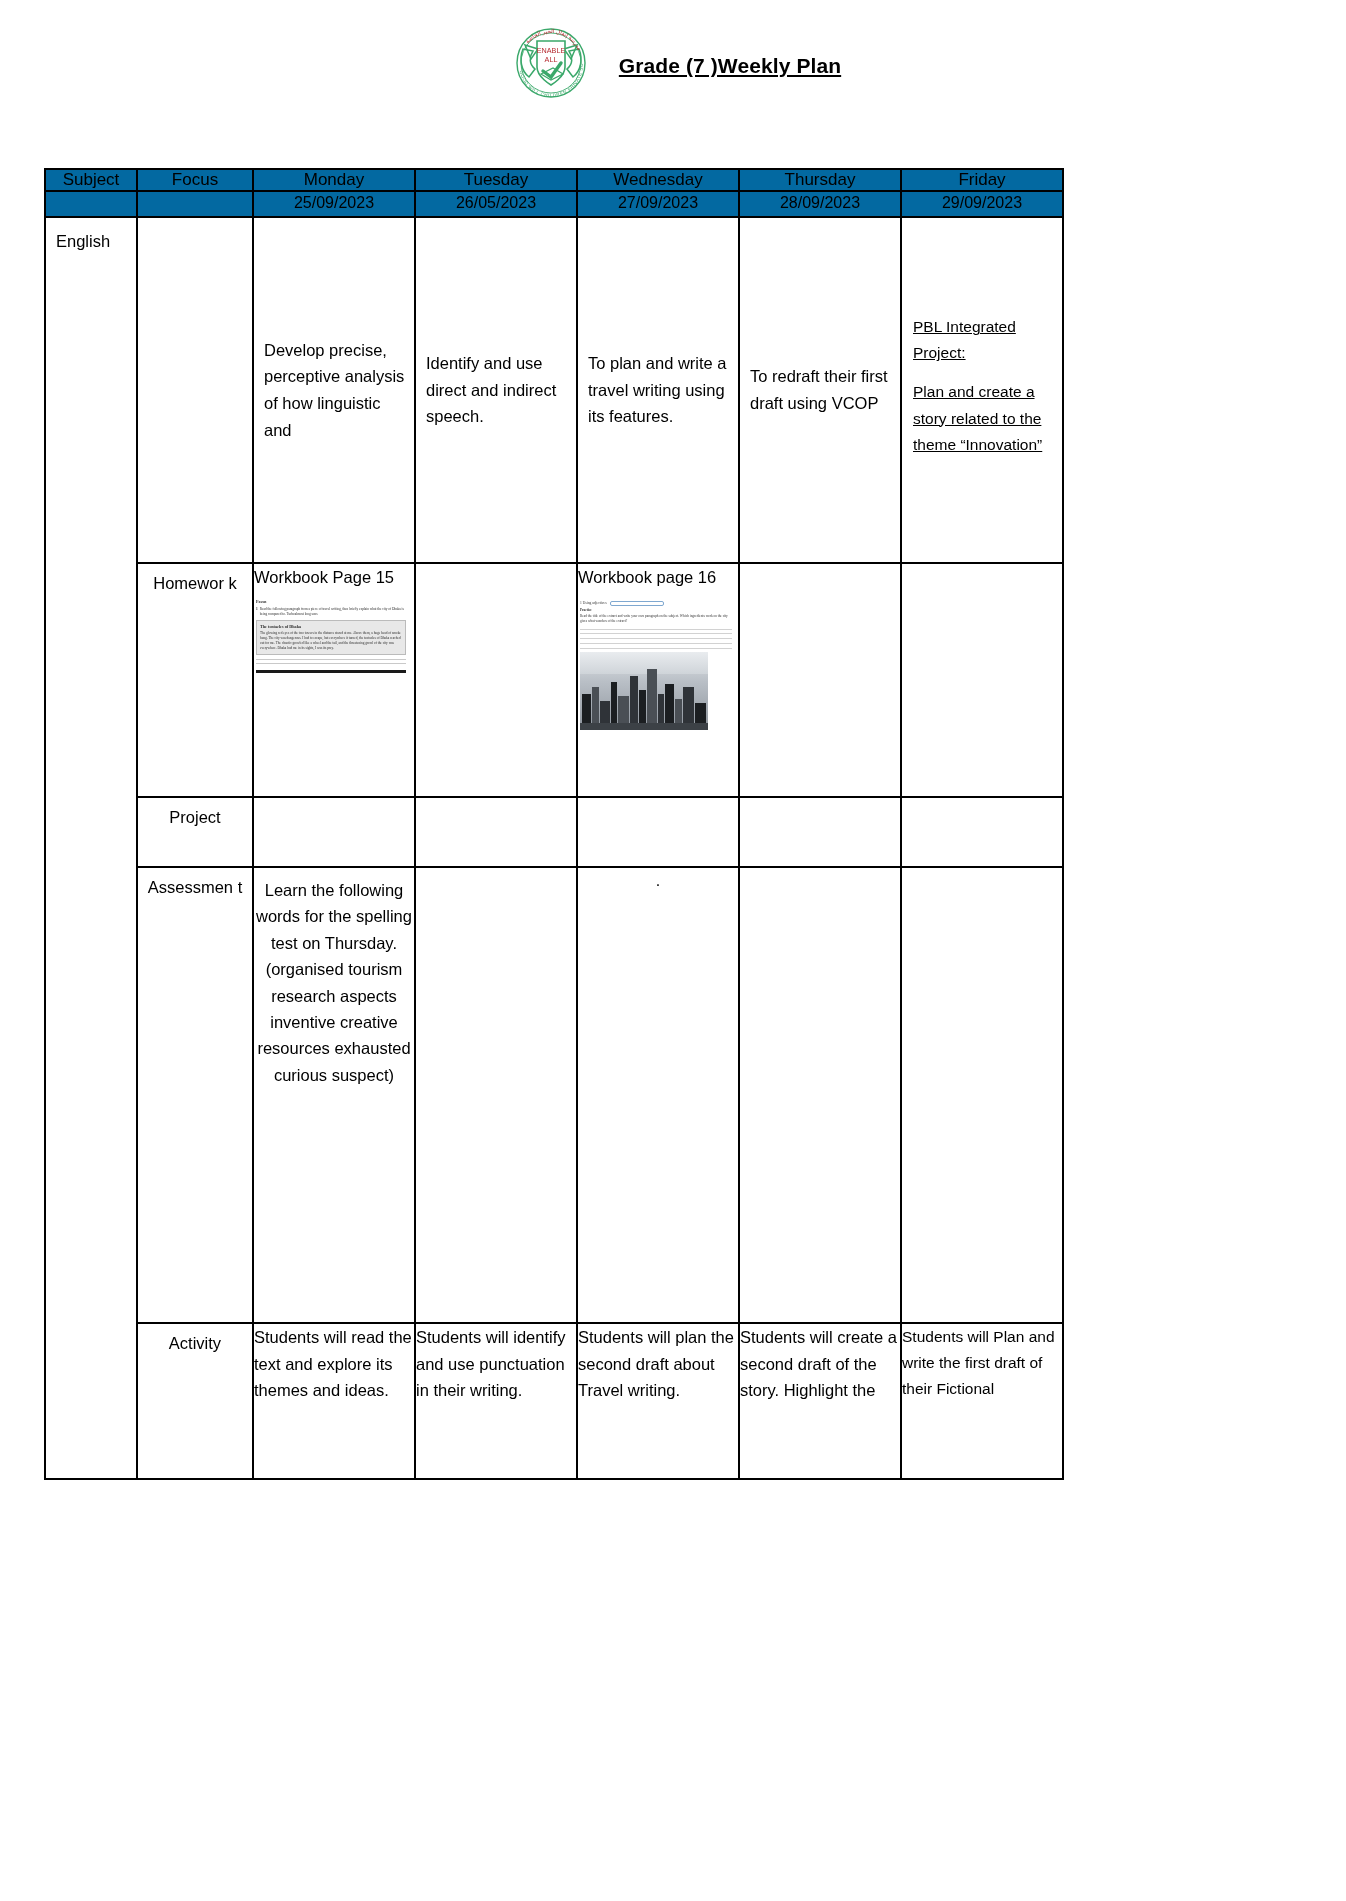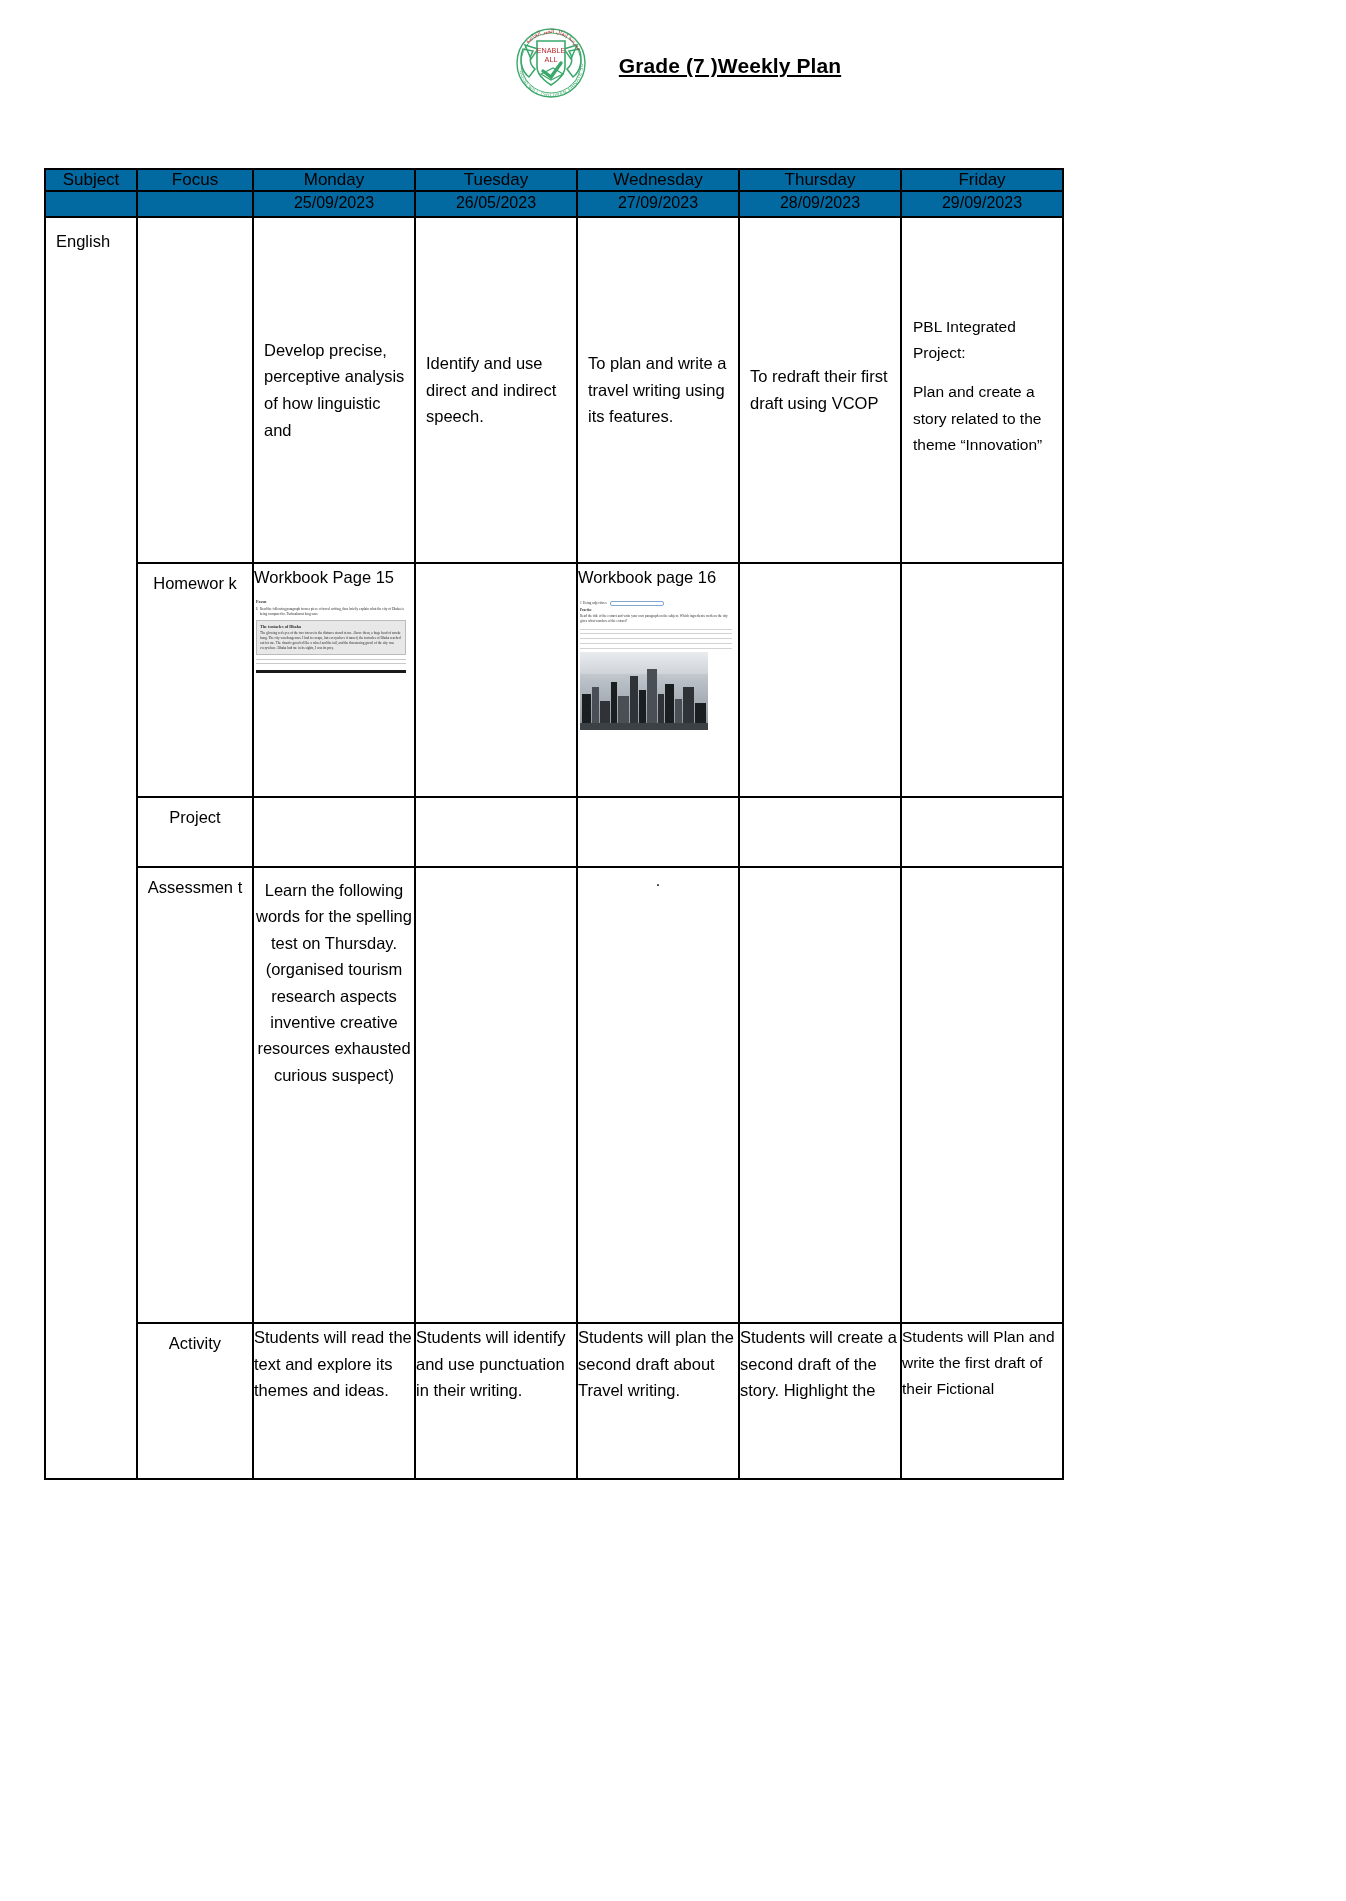--- a/index.html
+++ b/index.html
@@ -121,20 +121,21 @@
     padding-top: 9px;
   }
   .cell.arialish {
     font-family: "Liberation Sans", sans-serif;
     font-size: 15.5px;
     line-height: 1.68;
   }
   .cell.pbl {
     vertical-align: middle;
     padding: 6px 9px 6px 11px;
+    text-decoration: underline;
   }
   .pbl p { margin: 0 0 13px 0; }
   .pbl p:last-child { margin-bottom: 8px; }
 
   .row-objective td { height: 330px; }
   .row-homework td  { height: 218px; }
   .row-project td   { height: 54px; }
   .row-assessment td{ height: 440px; }
   .row-activity td  { height: 140px; }
 

